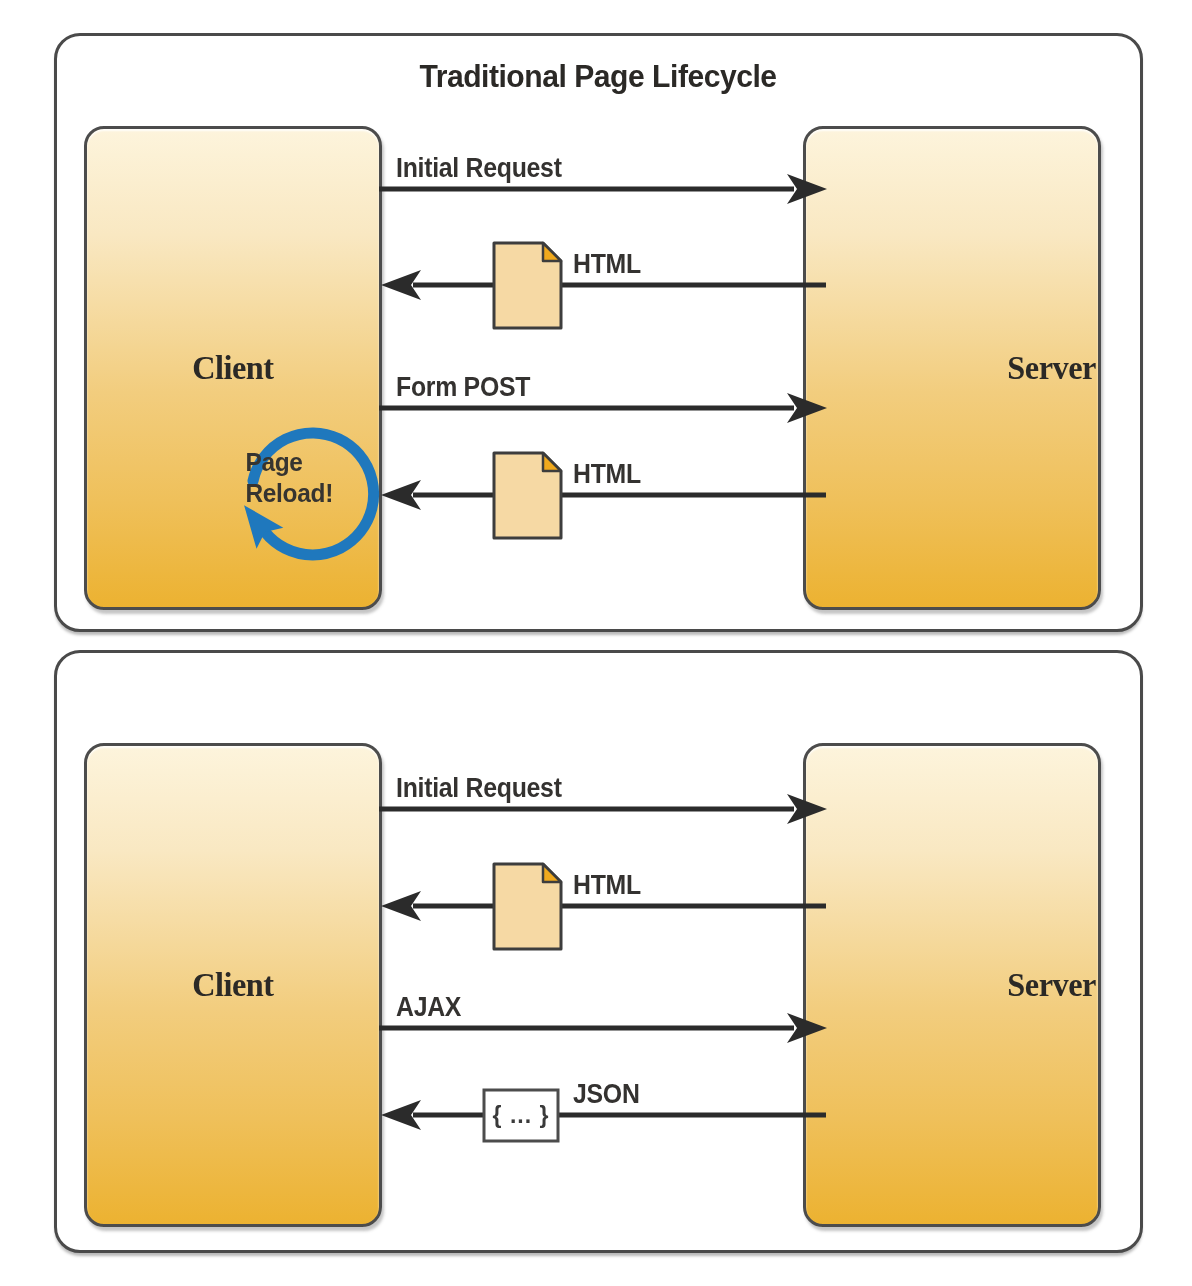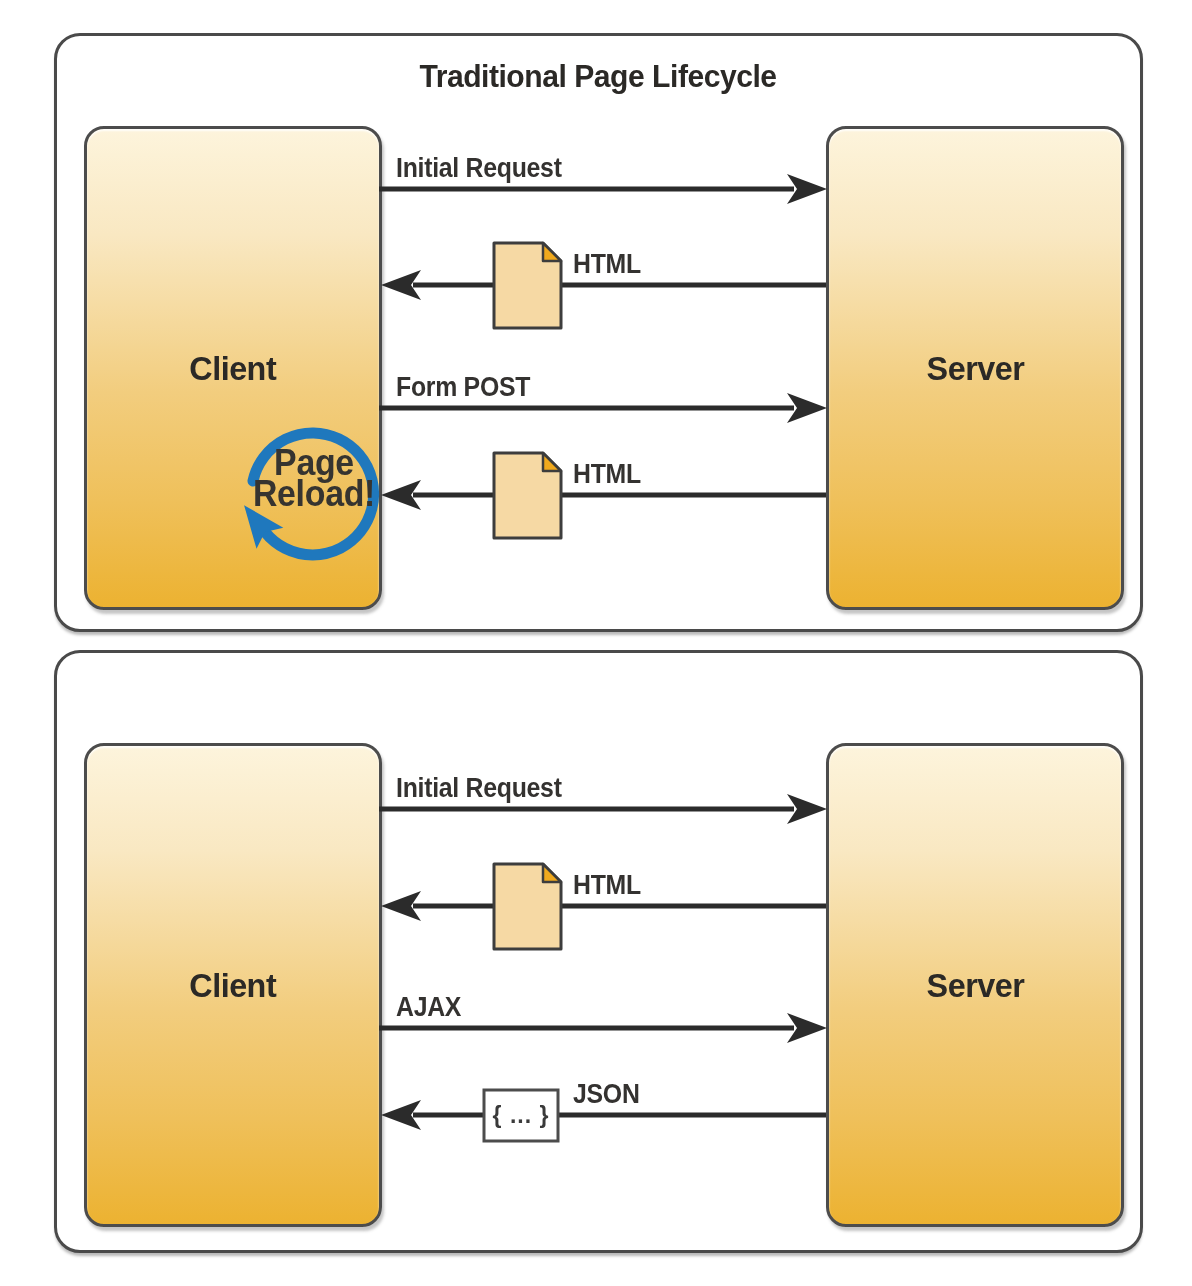--- a/index.html
+++ b/index.html
@@ -32,34 +32,34 @@
   .panel-title{position:absolute;top:22px;left:0;width:100%;text-align:center;}
   .panel-title span{
     display:inline-block;font-size:32px;font-weight:700;letter-spacing:-.5px;
     transform:scaleX(.94);color:var(--text);white-space:nowrap;
   }
   .node{
     position:absolute;top:90px;width:292px;height:478px;border-radius:20px;
     border:3px solid var(--box-border);
     background:linear-gradient(180deg,var(--box-grad-top) 0%,#f9e8c2 22%,var(--box-grad-mid) 55%,#efc05a 78%,var(--box-grad-bottom) 100%);
     box-shadow:2px 4px 3px rgba(90,90,90,.35), inset 0 2px 2px rgba(255,255,255,.85);
-    display:flex;align-items:center;justify-content:center;
+    display:flex;align-items:center;justify-content:center;font-family:Liberation Serif, serif;
   }
   .node.client{left:27px;}
-  .node.server{left:769px;}
+  .node.server{left:746px;justify-content:flex-end;}
   .node-label{font-size:34px;font-weight:700;letter-spacing:-.5px;transform:scaleX(.95);}
   .wires{position:absolute;left:0;top:0;width:100%;height:100%;}
   .arrow-label{
     position:absolute;font-size:27px;font-weight:600;letter-spacing:-.3px;
     transform:scaleX(.92);transform-origin:left bottom;white-space:nowrap;color:#343230;
     line-height:36px;
   }
   .reload-text{
-    position:absolute;left:184px;top:411px;width:146px;text-align:center;
-    font-size:36px;font-weight:600;line-height:31px;color:#363430;letter-spacing:-.3px;
+    position:absolute;left:184px;top:411px;width:146px;text-align:left;
+    font-size:26px;font-weight:600;line-height:31px;color:#363430;letter-spacing:-.3px;
   }
   .reload-text div{transform:scaleX(.94);}
   .json-chip-text{
     position:absolute;left:427px;top:437px;width:74px;height:51px;
     display:flex;align-items:center;justify-content:center;
     font-size:23px;font-weight:600;color:#3a3a3a;letter-spacing:1px;
   }
   .wire{stroke:var(--arrow);stroke-width:5;}
   .head{fill:var(--arrow);}
   .doc-page{fill:var(--doc-fill);stroke:var(--doc-stroke);stroke-width:3;stroke-linejoin:round;}

